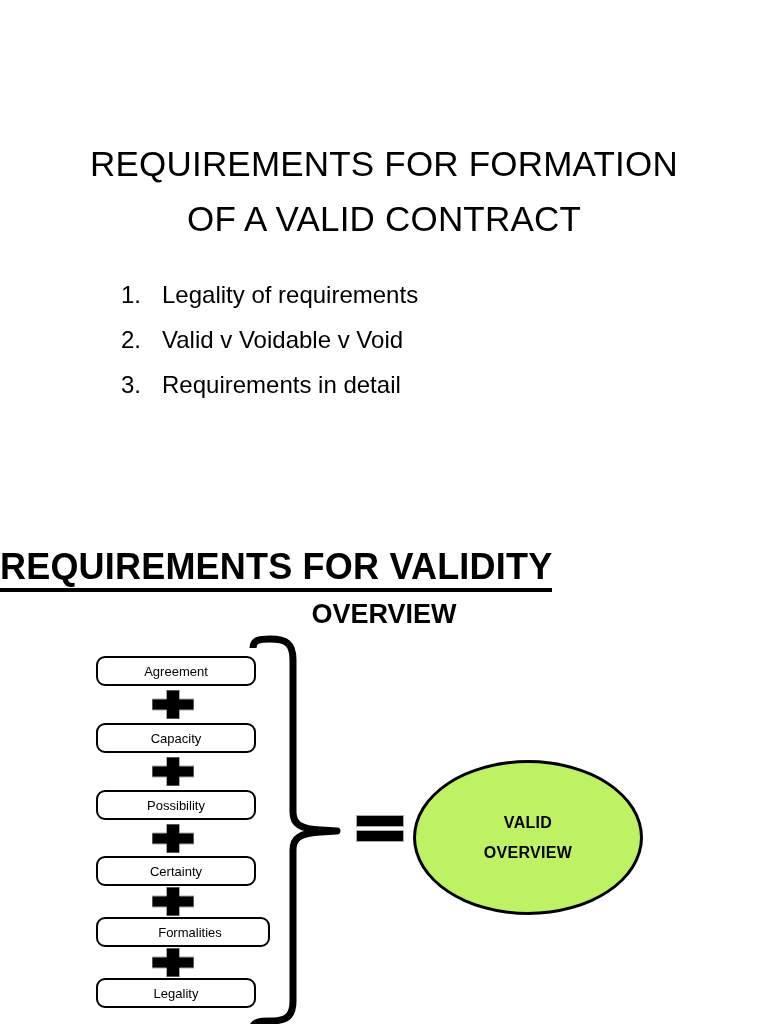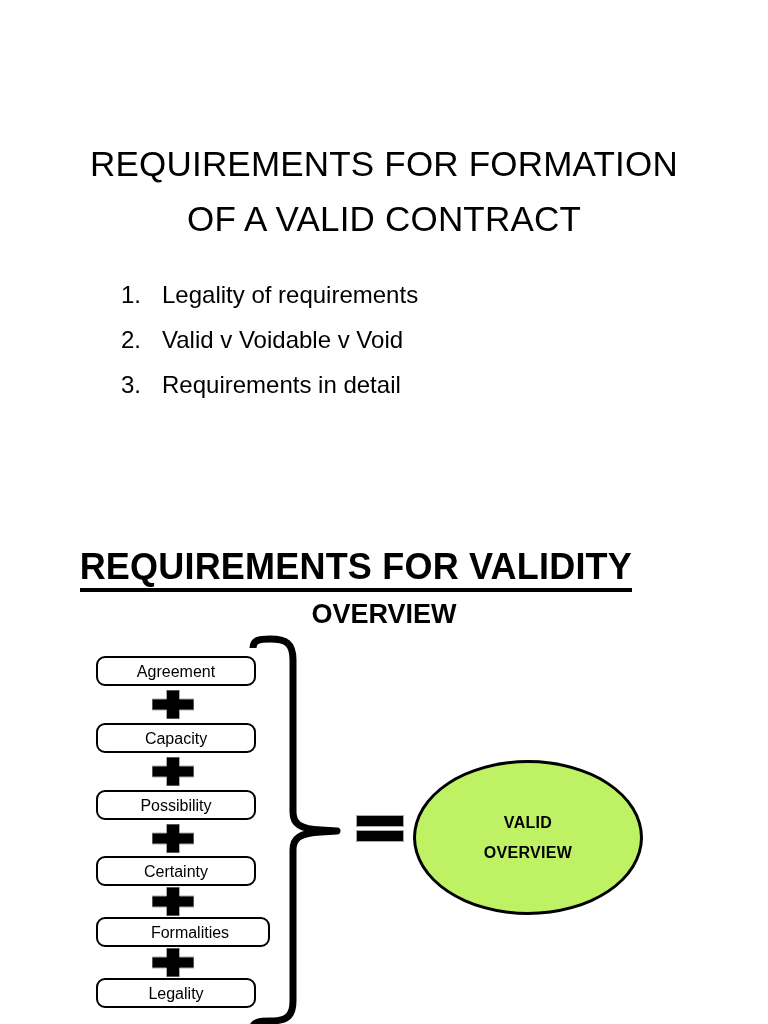--- a/index.html
+++ b/index.html
@@ -41,21 +41,21 @@
   }
   .agenda-num {
     width: 41px;
     flex: 0 0 41px;
   }
   .section-heading-wrap {
     position: absolute;
     top: 547px;
     left: 0;
     width: 632px;
-    text-align: right;
+    text-align: left;
   }
   .section-heading {
     display: inline-block;
     font-size: 36px;
     font-weight: 700;
     line-height: 40px;
     border-bottom: 4px solid #000000;
     padding-bottom: 1px;
     letter-spacing: 0.2px;
   }
@@ -72,21 +72,21 @@
     position: absolute;
     left: 96px;
     width: 156px;
     height: 26px;
     border: 2px solid #000000;
     border-radius: 9px;
     background: #ffffff;
     display: flex;
     align-items: center;
     justify-content: center;
-    font-size: 16px;
+    font-size: 13px;
     line-height: 19px;
   }
   .plus-icon {
     position: absolute;
     left: 152px;
     width: 42px;
     height: 29px;
   }
   .brace-svg {
     position: absolute;

